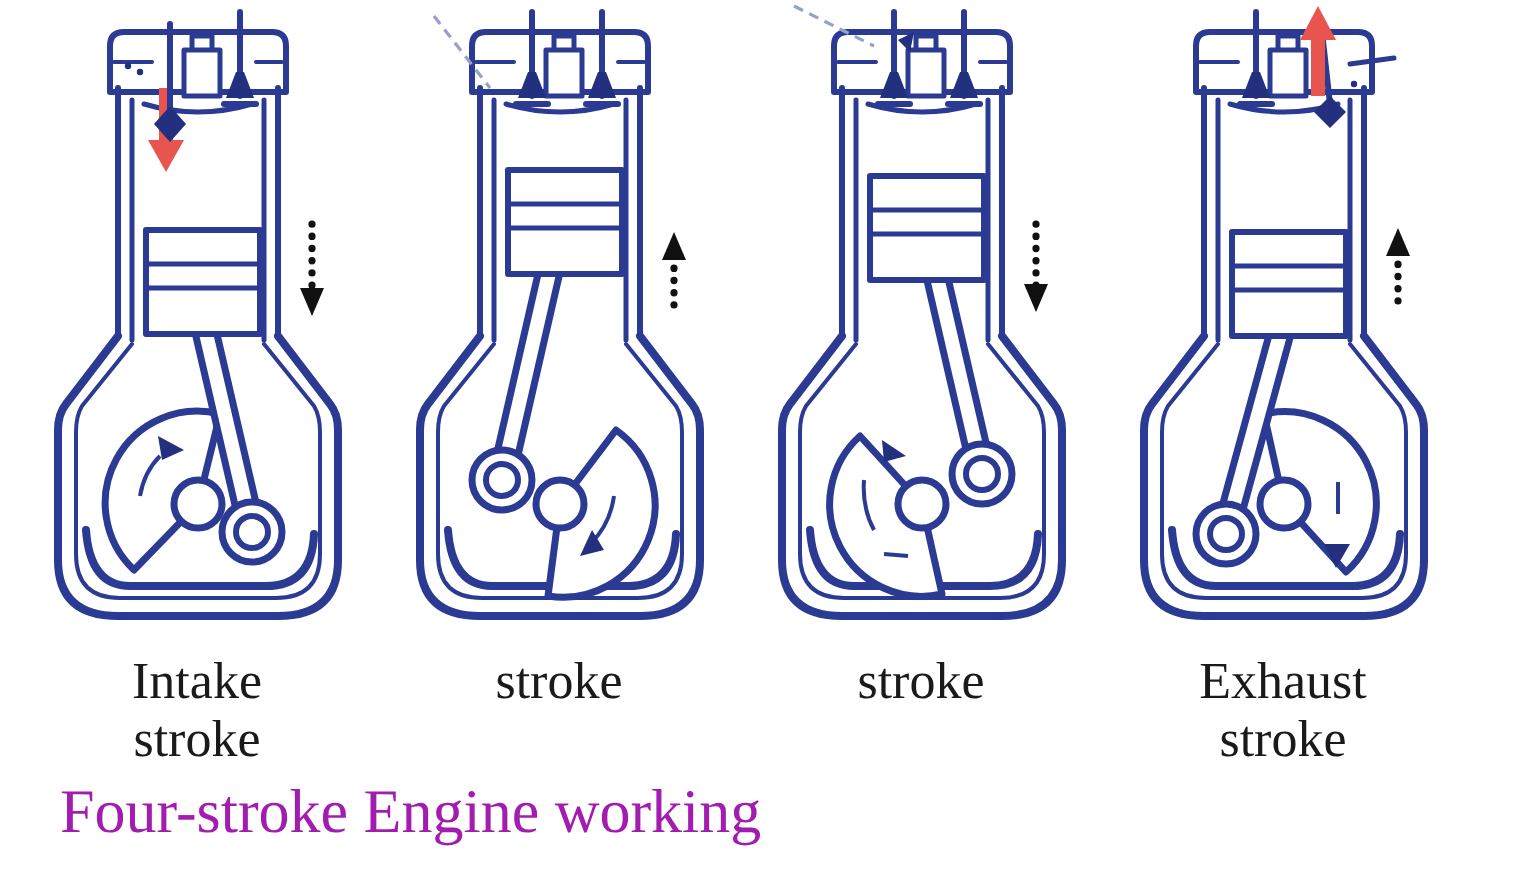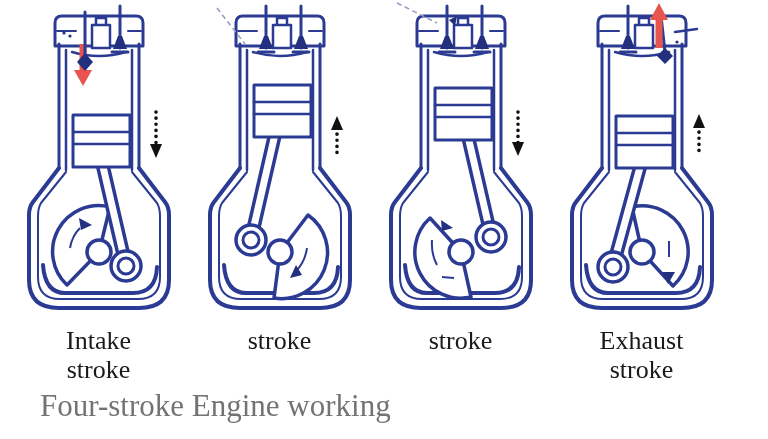--- a/index.html
+++ b/index.html
@@ -2,21 +2,21 @@
 <html><head>
 <meta charset="utf-8">
 <style>
   html,body{margin:0;padding:0;background:#fff;}
   .stage{position:relative;width:768px;height:439px;background:#fff;overflow:hidden;
          font-family:"Liberation Serif", serif;}
   .row{position:absolute;left:8px;top:0;display:flex;}
   figure.engine{margin:0;width:181px;}
   figure.engine svg{display:block;}
   figcaption{margin-top:14px;text-align:center;font-size:26px;line-height:29px;color:#1a1a1a;}
-  .title{position:absolute;left:40px;top:388px;font-size:31px;color:#737373;white-space:nowrap;}
+  .title{position:absolute;left:30px;top:388px;font-size:31px;color:#a21caf;white-space:nowrap;}
 
   
   .ln{stroke:#2b3a92;fill:none;stroke-linecap:round;stroke-linejoin:round;}
   .w4{stroke-width:4;} .w35{stroke-width:3.5;} .w3{stroke-width:3;} .w25{stroke-width:2.5;} .w2{stroke-width:2;}
   .wfill{fill:#ffffff;}
   .navy{fill:#22307f;stroke:none;}
   .rot{stroke:#2b3a92;stroke-width:2;fill:none;}
   .rothead{fill:#22307f;stroke:none;}
   .motion-stem{stroke:#111111;stroke-width:3.6;stroke-linecap:round;stroke-dasharray:0.1 6;fill:none;}
   .motion-head{fill:#111111;stroke:none;}

